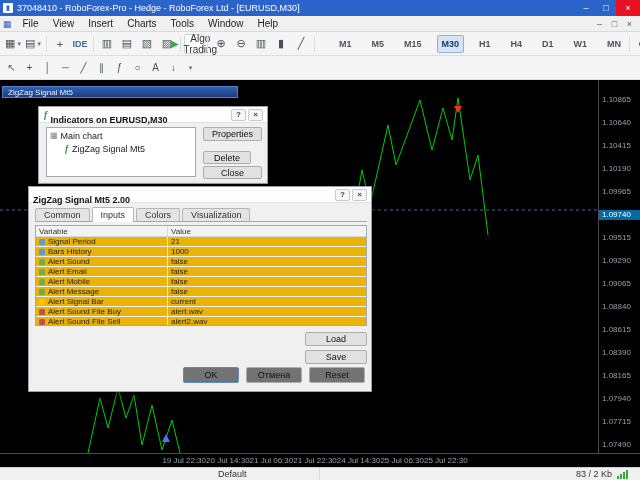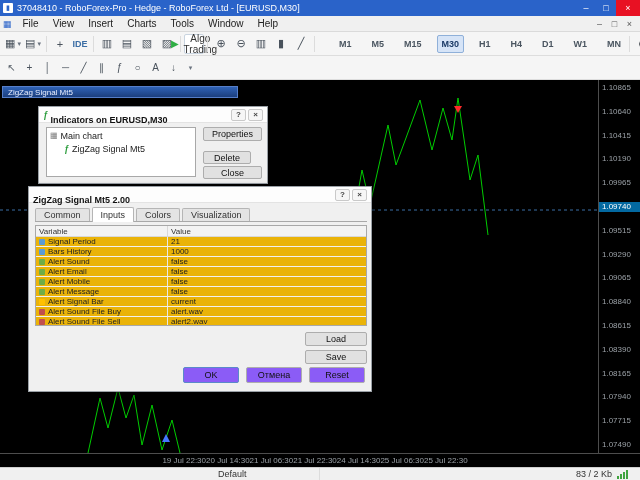--- a/index.html
+++ b/index.html
@@ -47,21 +47,21 @@
   .search-glyph{position:relative;width:8px;height:8px;border:1.5px solid #4a4f55;border-radius:50%;display:inline-block;}
   .search-glyph::after{content:"";position:absolute;width:4px;height:1.5px;background:#4a4f55;
                        transform:rotate(45deg);right:-3px;bottom:-1px;}
   .overflow-btn{margin-left:auto;}
 
   
   .chart{position:absolute;left:0;top:80px;width:640px;height:387px;background:#000;}
   .chart svg{position:absolute;left:0;top:0;}
   .price-axis{position:absolute;left:598px;top:0;width:42px;height:373px;border-left:1px solid #4d4d4d;
               display:flex;flex-direction:column;justify-content:space-between;padding:3px 0;}
-  .price-label{font-size:8px;line-height:10px;color:#9aa0a6;padding-left:3px;}
+  .price-label{font-size:8px;line-height:10px;color:#9aa0a6;padding-left:3px;margin-top:12px;}
   .price-label.current{background:#0369a1;color:#fff;}
   .time-axis{position:absolute;left:0;top:373px;width:640px;height:14px;border-top:1px solid #4d4d4d;
              display:flex;justify-content:center;padding:2px 60px 0 50px;}
   .time-label{font-size:8px;color:#9aa0a6;}
 
   
   .banner{position:absolute;left:2px;top:86px;width:236px;height:12px;z-index:5;
           background:linear-gradient(#2f62b5,#1c3f7d);border:1px solid #567fc9;
           display:flex;align-items:center;padding:0 5px;color:#e8eeff;font-size:8px;}
 
@@ -102,21 +102,21 @@
              padding:0 3px;color:#222;white-space:nowrap;overflow:hidden;}
   .prop-value{flex:1;padding:0 3px;display:flex;align-items:center;color:#222;}
   .type-icon{width:6px;height:6px;border-radius:1px;flex:0 0 6px;background:#999;}
   .prop-row.number .type-icon{background:#5b9bd5;}
   .prop-row.bool   .type-icon{background:#70ad47;}
   .prop-row.enum   .type-icon{background:#ffc000;}
   .prop-row.string .type-icon{background:#c0504d;}
   .mini-btn{left:276px;width:62px;height:14px;}
   .mini-load{top:145px;} .mini-save{top:163px;}
   .bottom-row{position:absolute;left:0;right:6px;top:180px;display:flex;justify-content:flex-end;gap:7px;}
-  .dlg-push{width:56px;height:16px;font-size:9px;background:#8b5cf6;border:1px solid #adadad;
+  .dlg-push{width:56px;height:16px;font-size:9px;background:#737373;border:1px solid #adadad;
             border-radius:2px;font-family:inherit;color:#111;}
   .dlg-push.default{border-color:#5a8ac9;}
 
   
   .statusbar{position:absolute;left:0;top:467px;width:640px;height:13px;background:#f0f0f0;
              border-top:1px solid #cfcfcf;display:flex;align-items:center;font-size:9px;color:#333;}
   .sb-panel{padding:0 8px;height:100%;display:flex;align-items:center;border-right:1px solid #dcdcdc;}
   .sb-help{width:210px;margin-top:48px;}
   .sb-profile{width:110px;}
   .sb-spacer{flex:1;border:none;}

